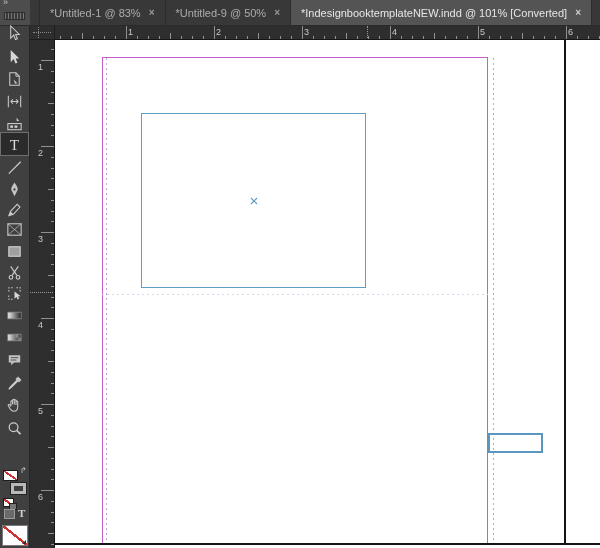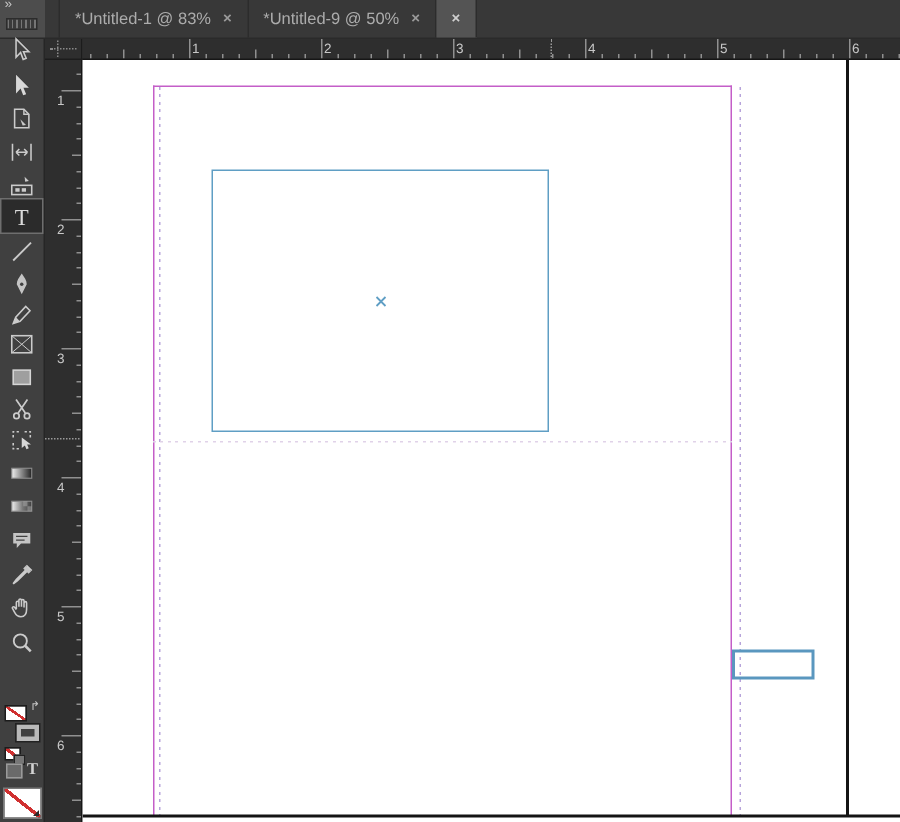--- a/index.html
+++ b/index.html
@@ -85,20 +85,21 @@
   <div class="tabbar" id="tabbar">
       <div class="tab">
         <span>*Untitled-1 @ 83%</span>
         <span class="tab-close">×</span>
       </div>
       <div class="tab">
         <span>*Untitled-9 @ 50%</span>
         <span class="tab-close">×</span>
       </div>
       <div class="tab active">
+        <span>*IndesignbooktemplateNEW.indd @ 101% [Converted]</span>
         <span class="tab-close">×</span>
       </div>
     </div>
 
   <div class="toolbar" id="toolbar">
     <div class="swatch-fill"></div>
     <div class="swatch-stroke"></div>
     <div class="swap-icon">↱</div>
     <div class="mini-default"></div>
     <div class="fmt-container"></div>

